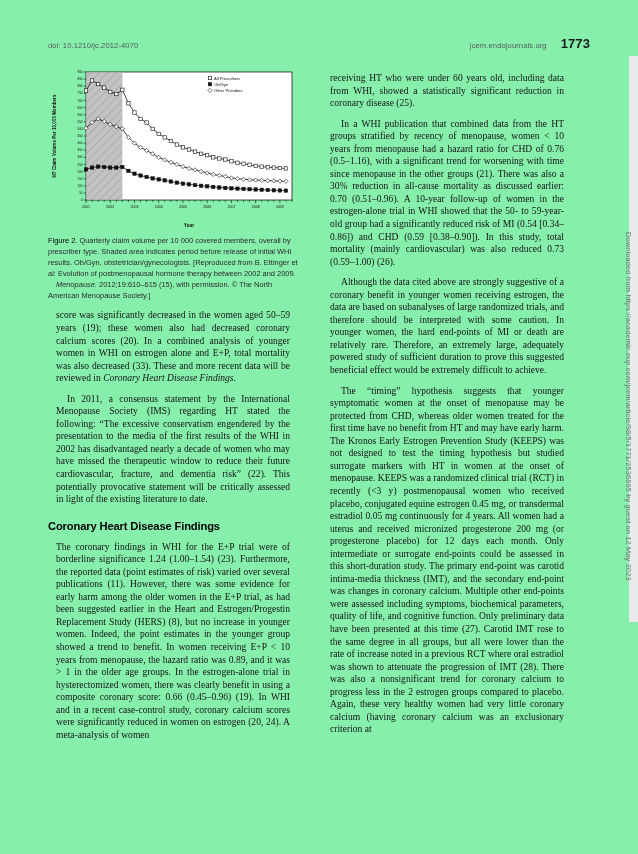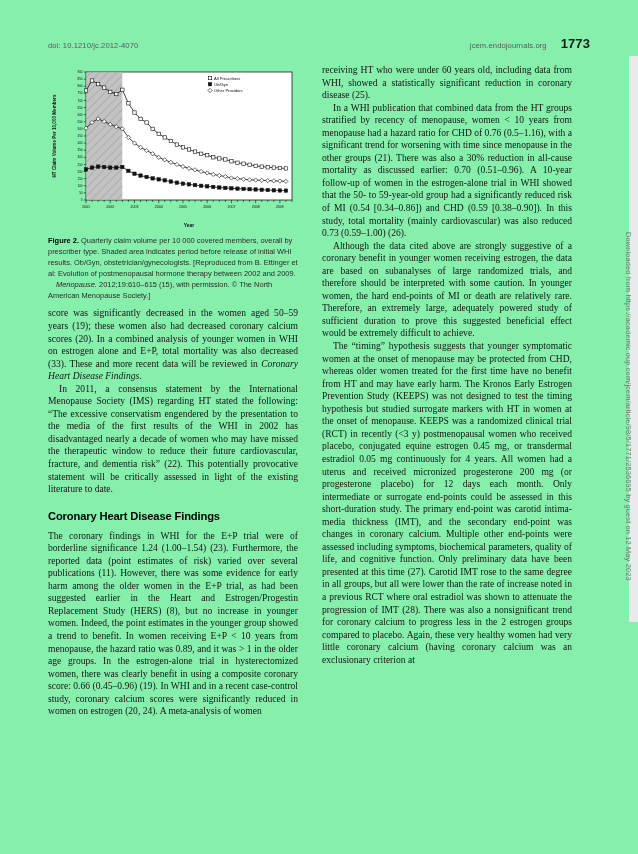--- a/index.html
+++ b/index.html
@@ -74,28 +74,28 @@
 
   .fig-caption {
     font-family: "Liberation Sans", "DejaVu Sans", sans-serif;
     font-size: 7.45px;
     line-height: 10.9px;
     color: #2a2a2a;
     text-align: left;
     margin-top: 4px;
   }
   .fig-caption .fig-label {
-    font-weight: bold;
+    font-weight: normal;
     color: #000;
   }
   .fig-caption i { font-style: italic; padding-left: 8px; }
 
   
   p.body {
-    margin: 0;
+    margin: 8px;
     font-size: 9.55px;
     line-height: 12.55px;
     text-align: justify;
     text-justify: inter-word;
     hyphens: none;
     color: #131313;
   }
   p.body + p.body { text-indent: 11px; }
   p.body.noindent { text-indent: 0; }
   p.body i { font-style: italic; }

